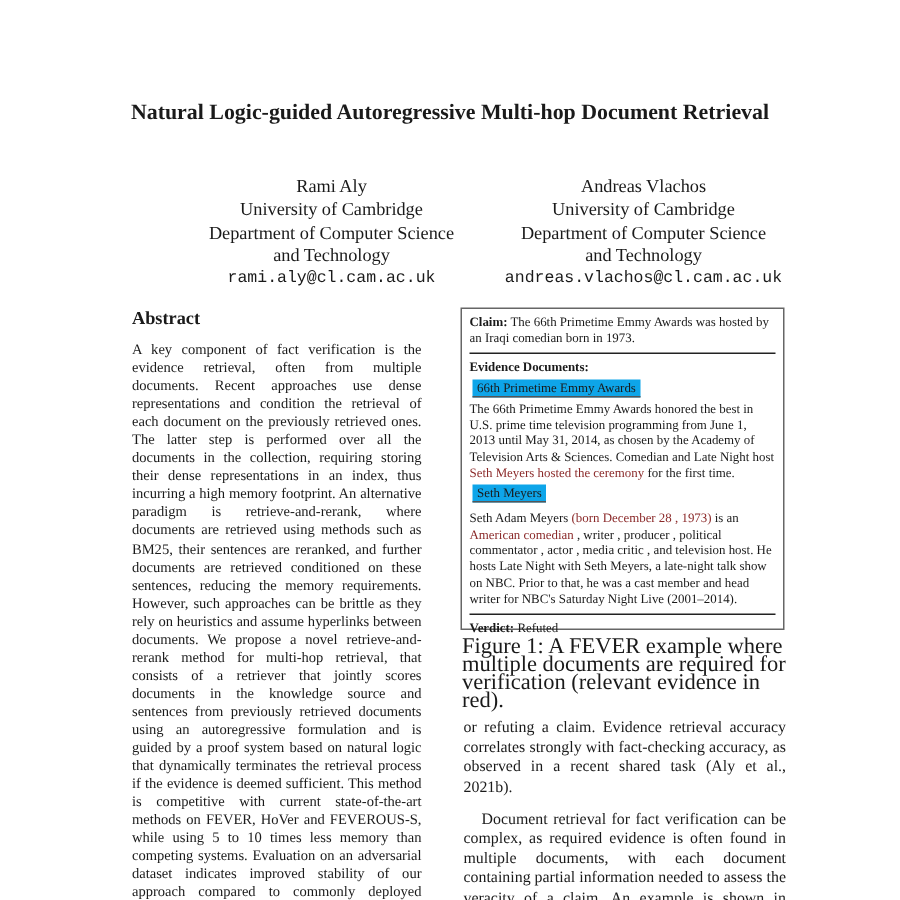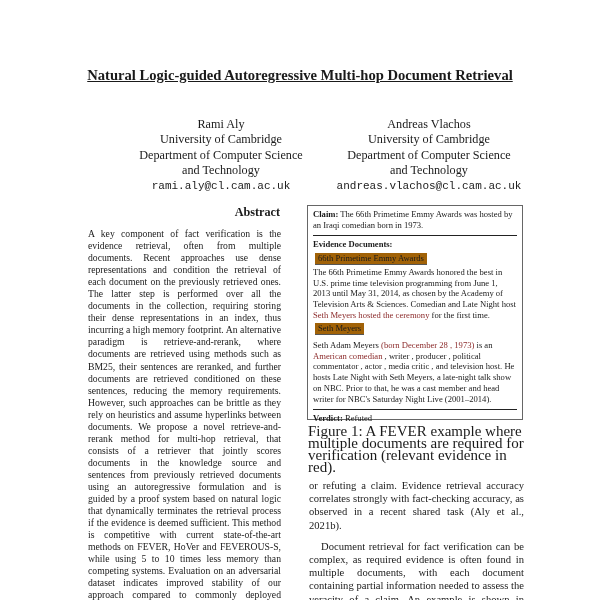--- a/index.html
+++ b/index.html
@@ -1,32 +1,32 @@
 <!DOCTYPE html>
 <html><head>
 <meta charset="utf-8">
 <style>
   html, body { margin:0; padding:0; background:#ffffff; }
   body { width:600px; height:600px; overflow:hidden; position:relative;
          font-family:"Liberation Serif", "DejaVu Serif", serif; color:#1a1a1a; }
   .title { position:absolute; left:60px; top:66px; width:480px; text-align:center;
-           font-weight:bold; font-size:14.6px; line-height:18px;text-decoration:underline; }
+           font-weight:bold; font-size:14.6px; line-height:18px; }
   .author { position:absolute; top:117px; width:220px; text-align:center; font-size:12.2px; line-height:15.4px; }
   .author .name { font-weight:normal; }
   .author .email { font-family:"Liberation Mono", "DejaVu Sans Mono", monospace; font-size:11px; }
   #author1 { left:111px; }
   #author2 { left:319px; }
-  .abstract-head { position:absolute; left:88px; top:205px; width:192px; text-align:right; font-weight:bold; font-size:12.2px; }
+  .abstract-head { position:absolute; left:88px; top:205px; width:192px; text-align:left; font-weight:bold; font-size:12.2px; }
   .abstract-body { position:absolute; left:88px; top:228px; width:193px; font-size:9.7px; line-height:12.05px;
                    text-align:justify; hyphens:auto; }
   .figbox { position:absolute; left:307px; top:205px; width:216px; height:215px; border:1px solid #666;
             font-size:8.6px; line-height:10.7px; box-sizing:border-box; padding:3px 5px; }
   .figbox b { font-weight:bold; }
   .rule { border-top:1.4px solid #222; margin:5px 0 3px 0; }
-  .doc-tag { display:inline-block; background:#a16207; border-bottom:1px solid #555; padding:0 3px; margin:3px 0 2px 2px; }
+  .doc-tag { display:inline-block; background:#0ea5e9; border-bottom:1px solid #555; padding:0 3px; margin:3px 0 2px 2px; }
   .red { color:#8b2a2a;text-align:right; }
   .caption { position:absolute; left:308px; top:425px; width:220px; font-size:15px; line-height:12px; }
   .body2 { position:absolute; left:309px; top:479px; width:215px; font-size:10.6px; line-height:13.2px; text-align:justify; }
   .body2 p { margin:0; }
   .body2 .indent { text-indent:12px; margin-top:8px; }
 </style>
 </head>
 <body>
 
 <div class="title">

